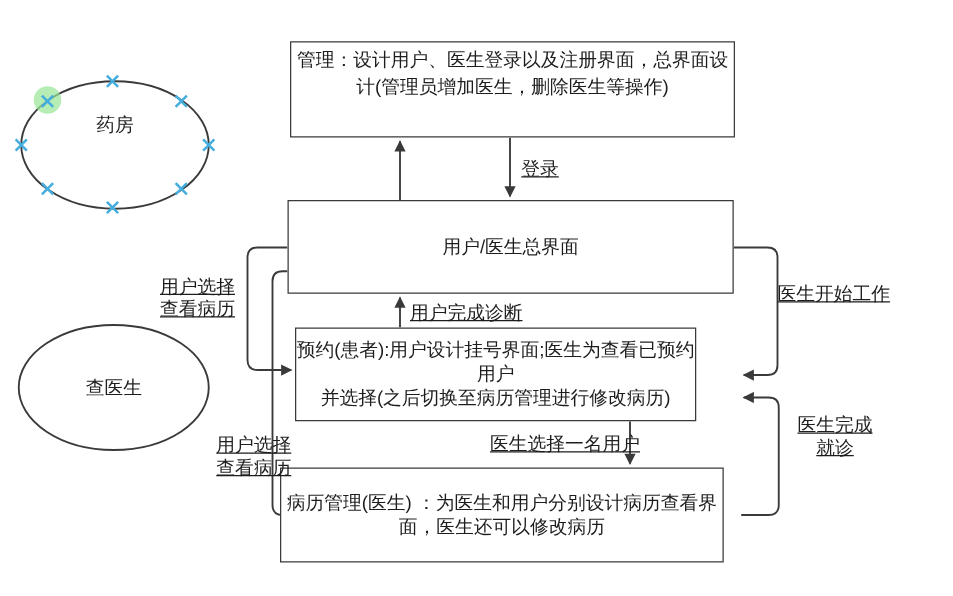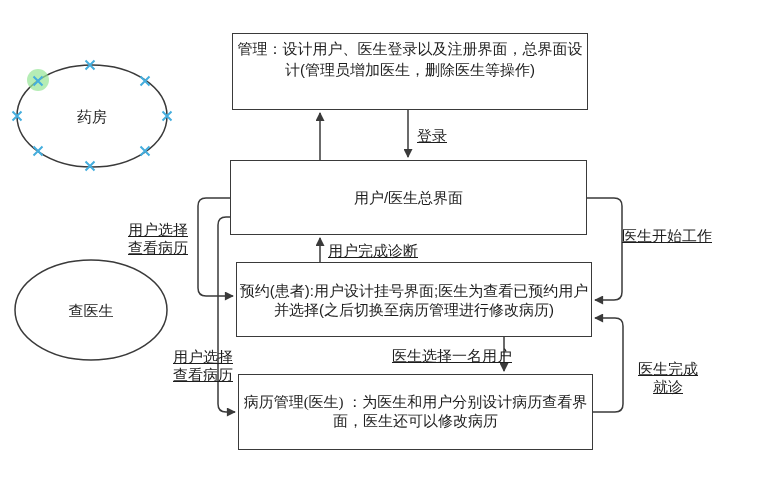--- a/index.html
+++ b/index.html
@@ -81,49 +81,49 @@
 
   <div class="box top" style="left:232px;top:33px;width:356px;height:77px;">
     <div>管理：设计用户、医生登录以及注册界面，总界面设</div>
     <div>计(管理员增加医生，删除医生等操作)</div>
   </div>
 
   <div class="box center" style="left:230px;top:160px;width:357px;height:75px;">
     <div>用户/医生总界面</div>
   </div>
 
-  <div class="box center" style="left:236px;top:262px;width:356px;height:75px;">
+  <div class="box center" style="left:236px;top:262px;width:321px;height:75px;">
     <div>预约(患者):用户设计挂号界面;医生为查看已预约用户</div>
     <div>并选择(之后切换至病历管理进行修改病历)</div>
   </div>
 
-  <div class="box center" style="left:238px;top:374px;width:355px;height:76px;font-family:Liberation Serif, serif;">
+  <div class="box center" style="left:224px;top:374px;width:355px;height:76px;">
     <div>病历管理(医生) ：为医生和用户分别设计病历查看界</div>
     <div>面，医生还可以修改病历</div>
   </div>
 
-  <div class="ell-lbl" style="left:92px;top:117px;">药房</div>
+  <div class="ell-lbl" style="left:92px;top:100px;">药房</div>
   <div class="ell-lbl" style="left:91px;top:311px;">查医生</div>
 
   <div class="lbl" style="left:417px;top:127px;">登录</div>
 
   <div class="lbl" style="left:328px;top:242px;">用户完成诊断</div>
 
   <div class="lbl cx" style="left:158px;top:221px;">
     <div>用户选择</div>
     <div>查看病历</div>
   </div>
 
   <div class="lbl" style="left:622px;top:227px;">医生开始工作</div>
 
   <div class="lbl cx" style="left:452px;top:347px;text-align:right;">医生选择一名用户</div>
 
   <div class="lbl cx" style="left:203px;top:348px;">
     <div>用户选择</div>
     <div>查看病历</div>
   </div>
 
-  <div class="lbl cx" style="left:668px;top:360px;">
+  <div class="lbl cx" style="left:668px;top:332px;">
     <div>医生完成</div>
     <div>就诊</div>
   </div>
 
 </div>
 
 </body></html>

